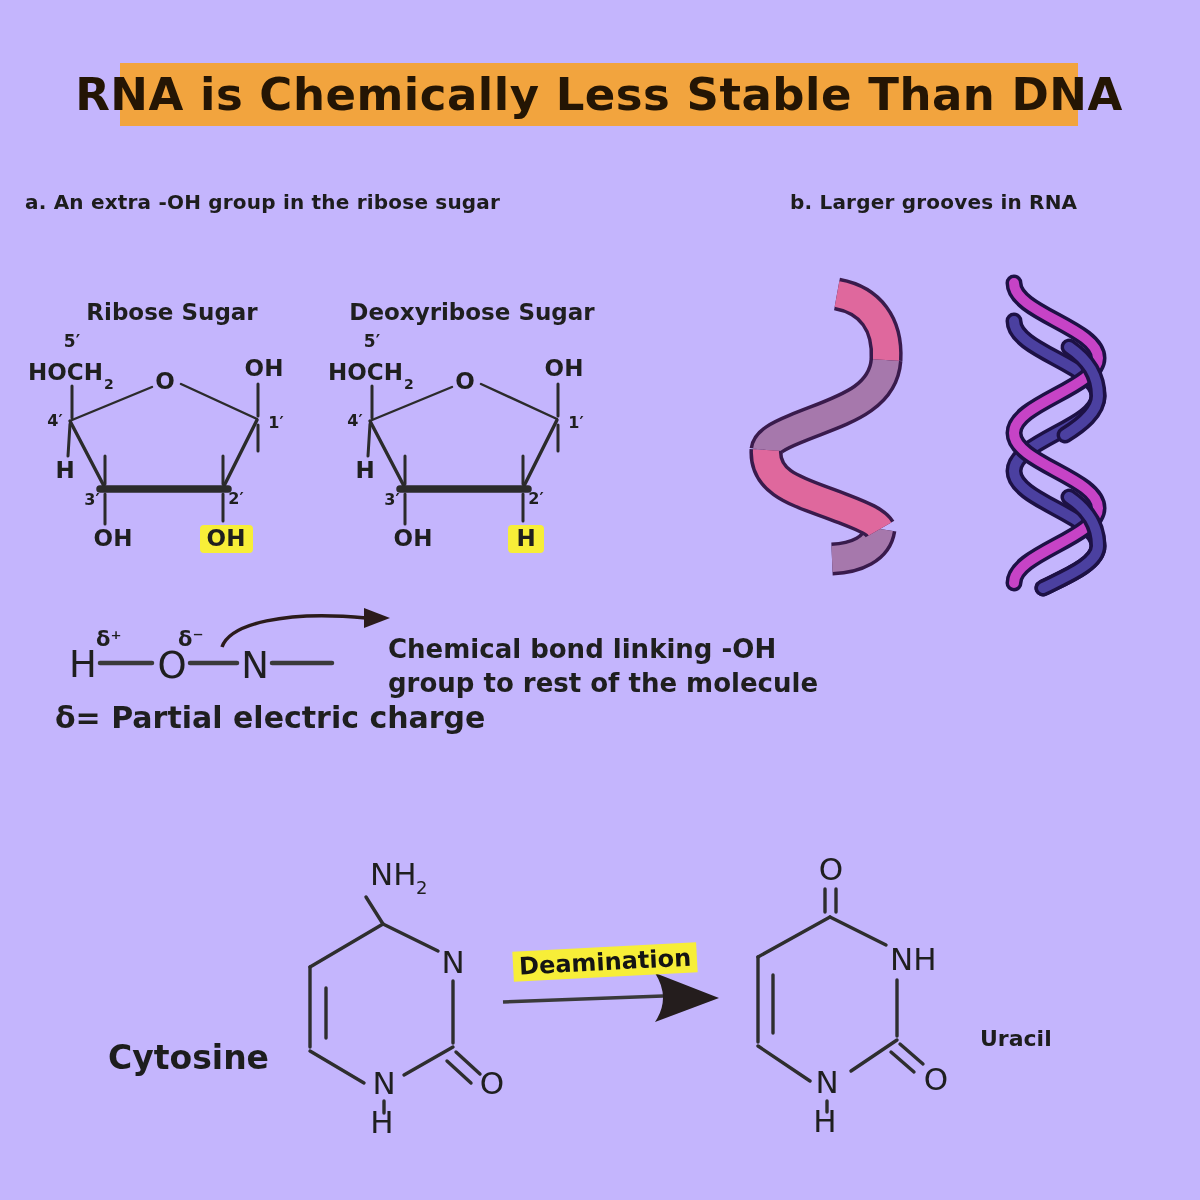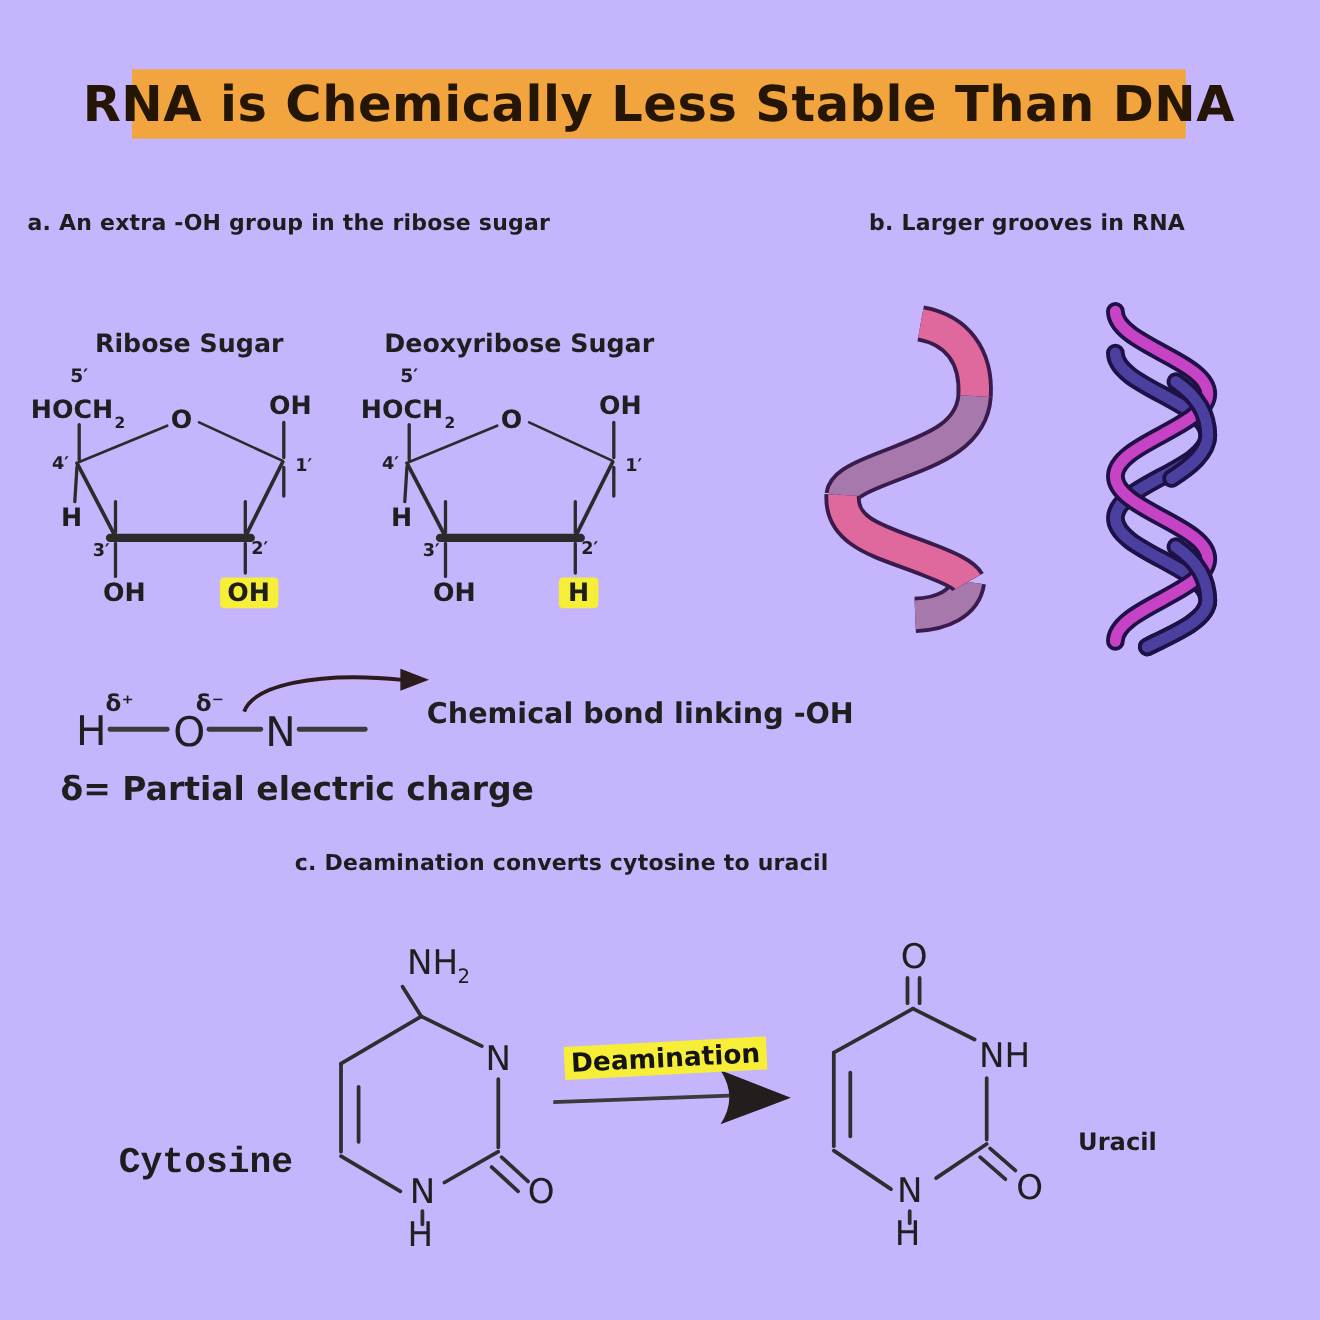--- a/index.html
+++ b/index.html
@@ -136,25 +136,25 @@
       <path d="M50,67 L102,67"></path>
       <path d="M140,67 L187,67"></path>
       <path d="M222,67 L282,67"></path>
     </g>
     <path d="M172,51 C180,28 235,14 316,22" fill="none" stroke="#2b1b1b" stroke-width="3.5"></path>
     <polygon points="314,12 340,22 314,32" fill="#2b1b1b"></polygon>
   </svg>
 
   <div class="abs note" style="left:388px;top:632px;">
     <div>Chemical bond linking -OH</div>
+    <div>group to rest of the molecule</div>
   </div>
 
   <div class="abs legend" style="left:55px;top:700px;">δ= Partial electric charge</div>
 
-  <div class="abs heading" style="left:268px;top:772px;">c. Deamination converts cytosine to uracil</div>
 
   <svg class="abs" style="left:290px;top:840px;" width="230" height="330" viewBox="0 0 230 330">
     <text x="80" y="45" class="t31">NH</text>
     <text x="126" y="54" class="t18">2</text>
     <text x="163" y="133" class="t31 mid">N</text>
     <text x="94" y="254" class="t31 mid">N</text>
     <text x="92" y="293" class="t31 mid">H</text>
     <text x="202" y="254" class="t31 mid">O</text>
     <g stroke="#2e2e2e" stroke-width="3.4" fill="none" stroke-linecap="round">
       <path d="M93,84 L76,57"></path>
@@ -164,21 +164,21 @@
       <path d="M94,261 L94,273"></path>
       <path d="M74,243 L20,211"></path>
       <path d="M20,207 L20,127"></path>
       <path d="M20,127 L93,84"></path>
       <path d="M36,148 L36,198"></path>
       <path d="M166,212 L190,234"></path>
       <path d="M157,221 L181,243"></path>
     </g>
   </svg>
 
-  <div class="abs mol-label" style="left:108px;top:1038px;font-family:Liberation Mono, monospace;">Cytosine</div>
+  <div class="abs mol-label" style="left:108px;top:1038px;">Cytosine</div>
 
   <svg class="abs" style="left:495px;top:940px;" width="235" height="85" viewBox="0 0 235 85">
     <path d="M8,62 L168,56" fill="none" stroke="#3a3a3a" stroke-width="3.5"></path>
     <path d="M160,33 L224,58 L160,82 Q176,58 160,33 Z" fill="#241d1d"></path>
   </svg>
   <div class="abs deam-label" style="left:513px;top:947px;">Deamination</div>
 
   <svg class="abs" style="left:740px;top:840px;" width="270" height="330" viewBox="0 0 270 330">
     <text x="91" y="40" class="t31 mid">O</text>
     <text x="150" y="130" class="t31">NH</text>

